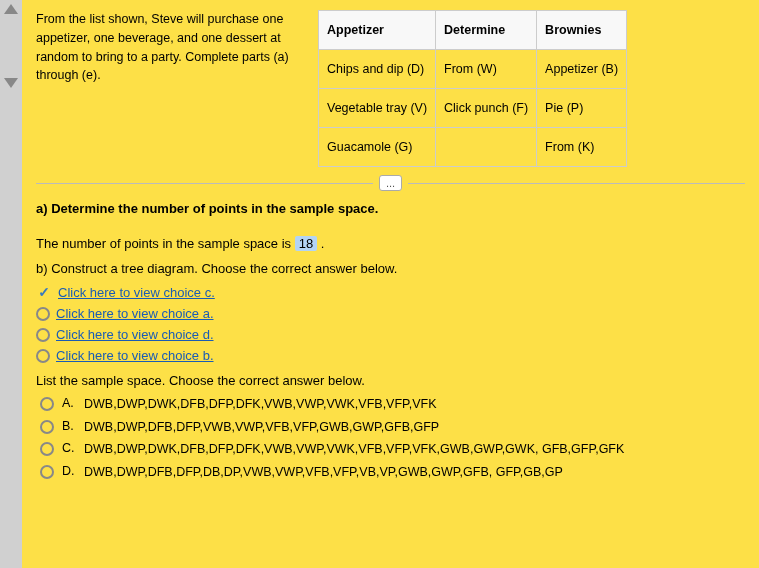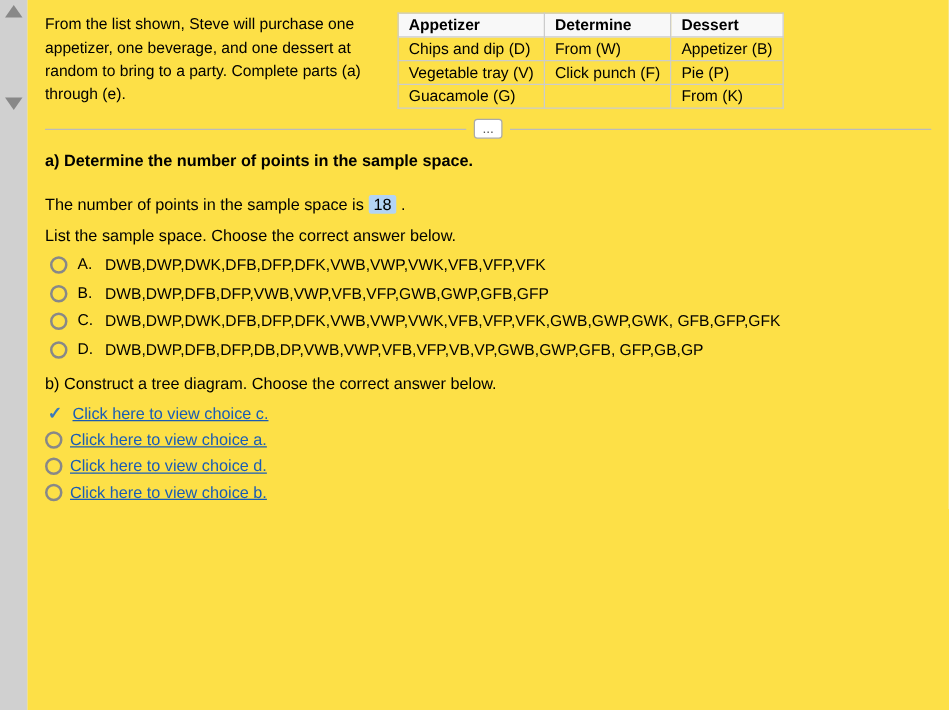--- a/index.html
+++ b/index.html
@@ -53,21 +53,21 @@
       line-height: 1.5;
     }
     .table-wrapper {
       flex: 1;
     }
     table {
       border-collapse: collapse;
       font-size: 12.5px;
     }
     table td {
-      padding: 2px 8px;
+      padding: 12px 8px;
       vertical-align: top;
       border: 1px solid #ccc;
     }
     table tr:first-child td {
       font-weight: bold;
       background: #f8f8f8;
     }
     .divider-row {
       display: flex;
       align-items: center;
@@ -196,21 +196,21 @@
   <div class="top-section">
     <div class="description">
       <span>From the list shown, Steve will purchase one appetizer, one beverage, and one dessert at random to bring to a party. Complete parts (a) through (e).</span>
     </div>
     <div class="table-wrapper">
       <table>
         <tbody>
             <tr>
           <td>Appetizer</td>
           <td>Determine</td>
-          <td>Dessert</td>
+          <td>Brownies</td>
         </tr>
         <tr>
           <td>Chips and dip (D)</td>
           <td>From (W)</td>
           <td>Appetizer (B)</td>
         </tr>
         <tr>
           <td>Vegetable tray (V)</td>
           <td>Click punch (F)</td>
           <td>Pie (P)</td>
@@ -234,51 +234,20 @@
   <div class="section">
     <div class="section-title">a) Determine the number of points in the sample space.</div>
     <div class="sample-space-line">
       <span>The number of points in the sample space is</span>
       <span class="sample-number">18</span>
       <span> .</span>
     </div>
   </div>
 
   <div class="section">
-    <div class="section-label">List the sample space. Choose the correct answer below.</div>
-    <div class="answer-choices">
-
-      <div class="answer-item">
-        <div class="circle-radio"></div>
-        <span class="answer-letter">A.</span>
-        <span class="answer-text">DWB,DWP,DWK,DFB,DFP,DFK,VWB,VWP,VWK,VFB,VFP,VFK</span>
-      </div>
-
-      <div class="answer-item">
-        <div class="circle-radio"></div>
-        <span class="answer-letter">B.</span>
-        <span class="answer-text">DWB,DWP,DFB,DFP,VWB,VWP,VFB,VFP,GWB,GWP,GFB,GFP</span>
-      </div>
-
-      <div class="answer-item">
-        <div class="circle-radio"></div>
-        <span class="answer-letter">C.</span>
-        <span class="answer-text">DWB,DWP,DWK,DFB,DFP,DFK,VWB,VWP,VWK,VFB,VFP,VFK,GWB,GWP,GWK, GFB,GFP,GFK</span>
-      </div>
-
-      <div class="answer-item">
-        <div class="circle-radio"></div>
-        <span class="answer-letter">D.</span>
-        <span class="answer-text">DWB,DWP,DFB,DFP,DB,DP,VWB,VWP,VFB,VFP,VB,VP,GWB,GWP,GFB, GFP,GB,GP</span>
-      </div>
-
-    </div>
-  </div>
-
-  <div class="section">
     <div class="section-label">b) Construct a tree diagram. Choose the correct answer below.</div>
     <div class="radio-group">
 
       <div class="radio-item">
         <div class="check-icon">
           <span class="check-mark">✓</span>
         </div>
         <span class="link-text">Click here to view choice c.</span>
       </div>
 
@@ -293,13 +262,44 @@
       </div>
 
       <div class="radio-item">
         <div class="radio-outer"></div>
         <span class="link-text">Click here to view choice b.</span>
       </div>
 
     </div>
   </div>
 
+  <div class="section">
+    <div class="section-label">List the sample space. Choose the correct answer below.</div>
+    <div class="answer-choices">
+
+      <div class="answer-item">
+        <div class="circle-radio"></div>
+        <span class="answer-letter">A.</span>
+        <span class="answer-text">DWB,DWP,DWK,DFB,DFP,DFK,VWB,VWP,VWK,VFB,VFP,VFK</span>
+      </div>
+
+      <div class="answer-item">
+        <div class="circle-radio"></div>
+        <span class="answer-letter">B.</span>
+        <span class="answer-text">DWB,DWP,DFB,DFP,VWB,VWP,VFB,VFP,GWB,GWP,GFB,GFP</span>
+      </div>
+
+      <div class="answer-item">
+        <div class="circle-radio"></div>
+        <span class="answer-letter">C.</span>
+        <span class="answer-text">DWB,DWP,DWK,DFB,DFP,DFK,VWB,VWP,VWK,VFB,VFP,VFK,GWB,GWP,GWK, GFB,GFP,GFK</span>
+      </div>
+
+      <div class="answer-item">
+        <div class="circle-radio"></div>
+        <span class="answer-letter">D.</span>
+        <span class="answer-text">DWB,DWP,DFB,DFP,DB,DP,VWB,VWP,VFB,VFP,VB,VP,GWB,GWP,GFB, GFP,GB,GP</span>
+      </div>
+
+    </div>
+  </div>
+
 </div>
 
 </body></html>

